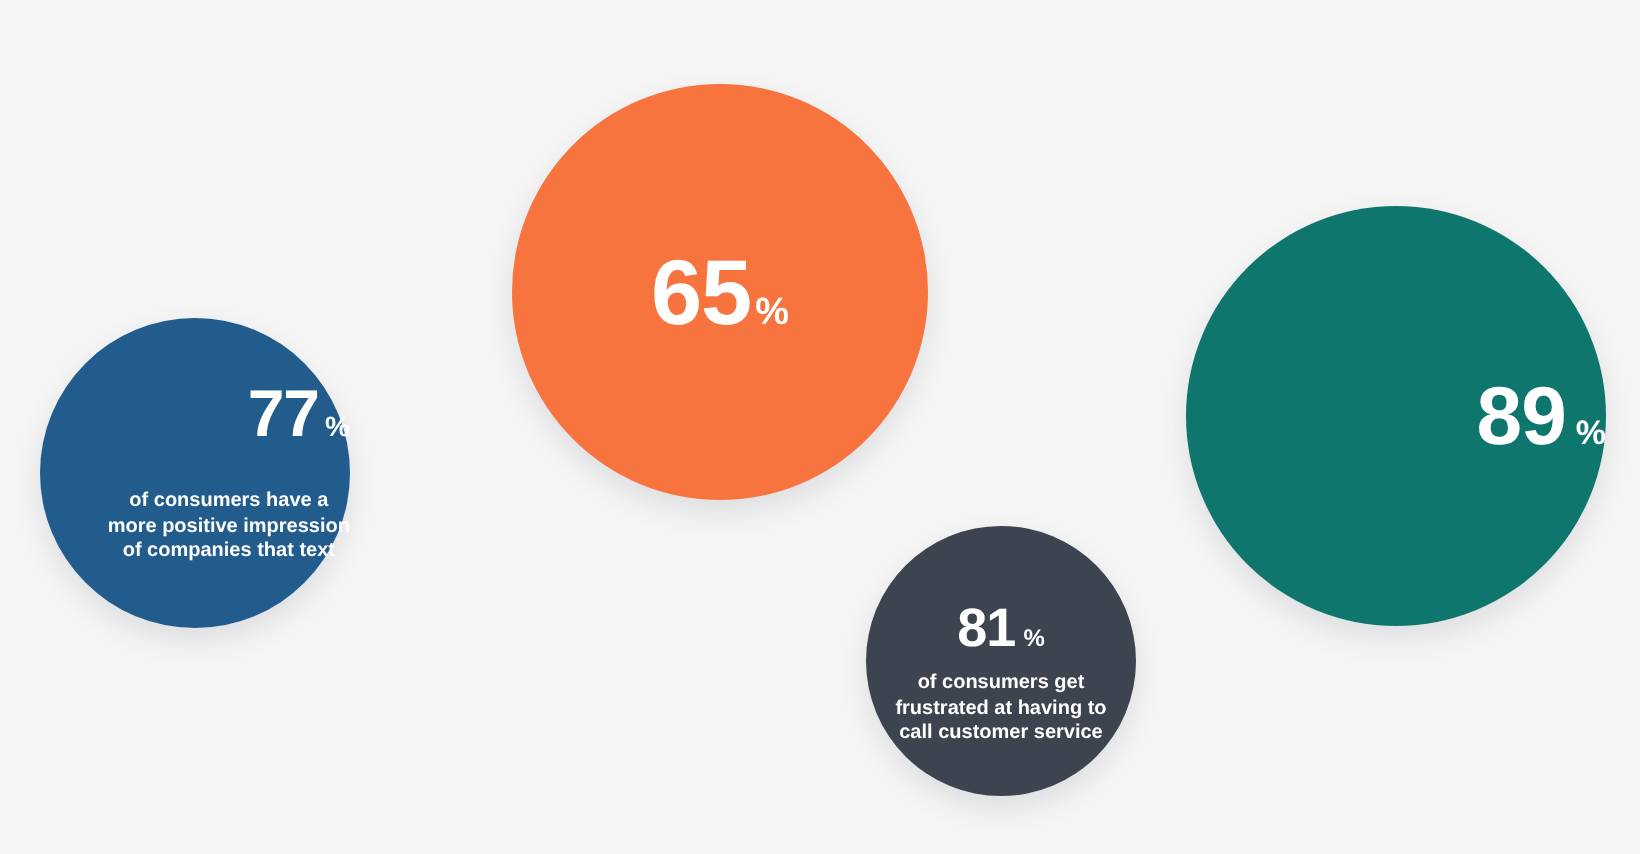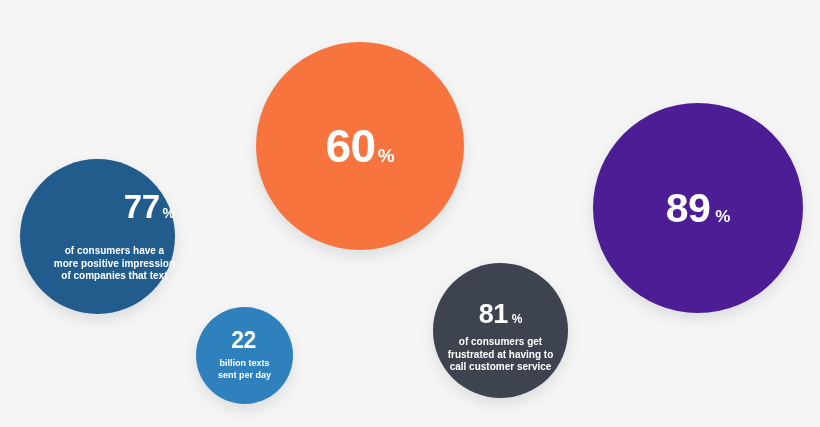--- a/index.html
+++ b/index.html
@@ -115,54 +115,46 @@
   #bubble-billion-texts .bubble-unit   { font-size: 11px; margin-left: 2px; }
   #bubble-billion-texts .bubble-caption{ font-size: 9px; margin-top: 6px; }
 </style>
 </head>
 <body style="background: rgb(245, 245, 245);">
 
 <div id="infographic">
 
   <div class="bubble" id="bubble-texts-opened" style="background-color: rgb(247, 116, 63);">
     <div class="bubble-value-row">
-      <span class="bubble-number">60</span>
+      <span class="bubble-number">65</span>
       <span class="bubble-unit">%</span>
     </div>
   </div>
 
   <div class="bubble" id="bubble-positive-impression" style="background-color: rgb(33, 92, 140);">
     <div class="bubble-value-row">
       <span class="bubble-number">77</span>
       <span class="bubble-unit">%</span>
     </div>
     <div class="bubble-caption">of consumers have a
 more positive impression
 of companies that text</div>
   </div>
 
-  <div class="bubble" id="bubble-prefer-messaging" style="background-color: #4c1d95;">
+  <div class="bubble" id="bubble-prefer-messaging" style="background-color: #0f766e; align-items: flex-end;">
     <div class="bubble-value-row">
       <span class="bubble-number">89</span>
       <span class="bubble-unit">%</span>
     </div>
   </div>
 
   <div class="bubble" id="bubble-frustrated-calls" style="background-color: rgb(62, 68, 79);">
     <div class="bubble-value-row">
       <span class="bubble-number">81</span>
       <span class="bubble-unit">%</span>
     </div>
     <div class="bubble-caption">of consumers get
 frustrated at having to
 call customer service</div>
   </div>
 
-  <div class="bubble" id="bubble-billion-texts" style="background-color: rgb(46, 129, 188);">
-    <div class="bubble-value-row">
-      <span class="bubble-number">22</span>
-      <span class="bubble-unit"></span>
-    </div>
-    <div class="bubble-caption">billion texts
-sent per day</div>
-  </div>
 
 </div>
 
 </body></html>

